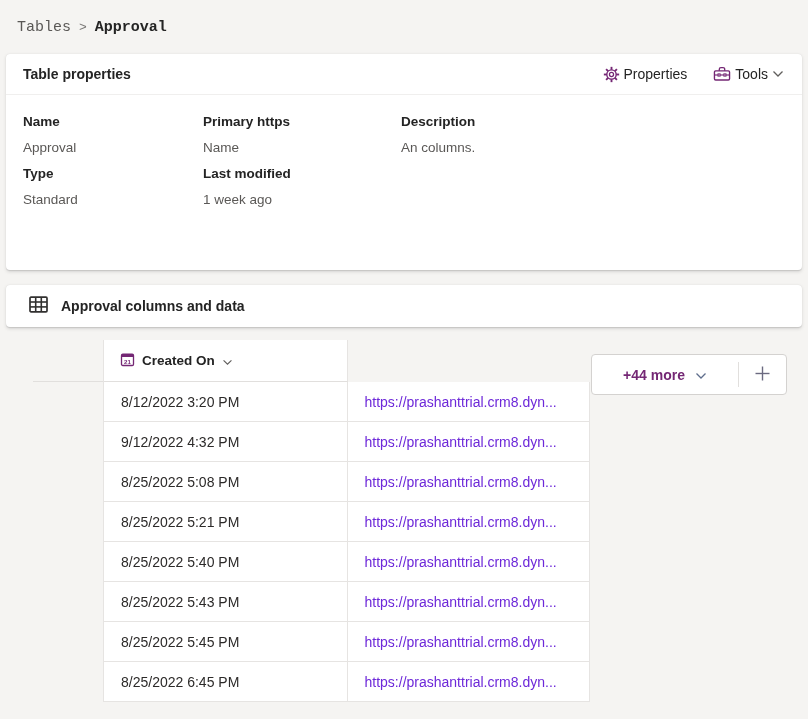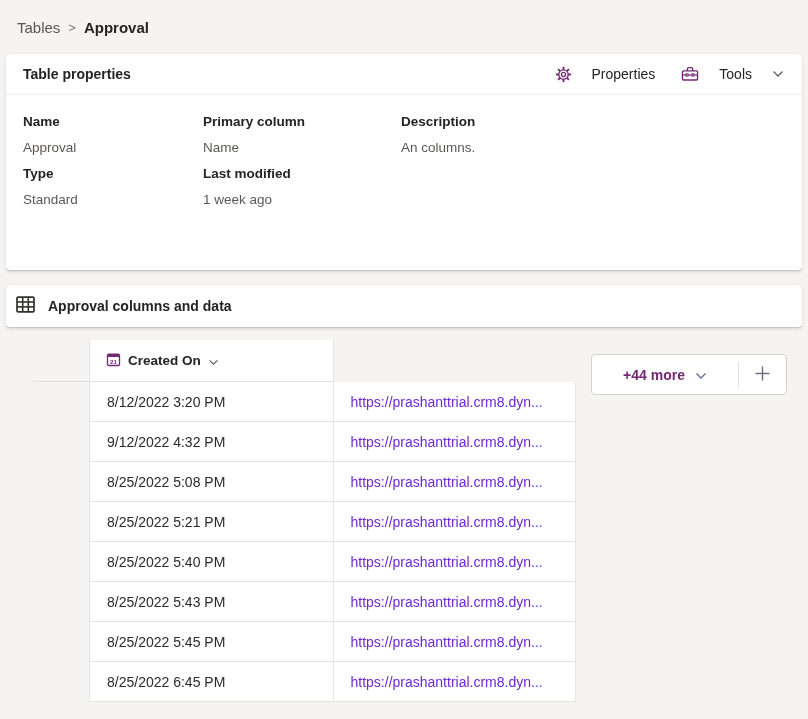--- a/index.html
+++ b/index.html
@@ -4,52 +4,52 @@
 <style>
   * { box-sizing: border-box; margin: 0; padding: 0; }
   html, body { width: 808px; height: 719px; overflow: hidden; }
   body {
     background: #f5f4f2;
     font-family: "Liberation Sans", sans-serif;
     font-size: 14px;
     color: #242424;
   }
   
-  .breadcrumb { padding: 19px 16px 0 17px; font-size: 15px; display: flex; align-items: center; gap: 8px; }
+  .breadcrumb { padding: 19px 16px 0 17px; font-size: 15px; display: flex; align-items: center; gap: 8px; font-family: Liberation Mono, monospace; }
   .bc-link { color: #5a5856; cursor: pointer; }
   .bc-sep { color: #7a7876; font-size: 13px; }
   .bc-current { font-weight: bold; color: #242424; }
 
   
   .card { background: #fff; margin: 0 6px; border-radius: 4px;
           box-shadow: 0 0.3px 0.9px rgba(0,0,0,.10), 0 1.6px 3.6px rgba(0,0,0,.12); }
   .card-props { margin-top: 18px; height: 216px; }
   .card-header { height: 41px; display: flex; align-items: center; padding: 0 18px 0 17px;
                  border-bottom: 1px solid #f0efee; }
   .card-title { font-weight: bold; font-size: 14px; }
   .card-actions { margin-left: auto; display: flex; align-items: center; gap: 26px; }
-  .action-btn { display: flex; align-items: center; gap: 20px; background: none; border: none;
+  .action-btn { display: flex; align-items: center; gap: 4px; background: none; border: none;
                 font-family: inherit; font-size: 14px; color: #242424; cursor: pointer; }
   .action-btn svg { display: block; }
 
   
   .props-grid { display: grid; grid-template-columns: 180px 198px auto; padding: 14px 16px 0 17px; }
   .pfield { line-height: 26px; }
   .plabel { font-weight: bold; font-size: 13.5px; color: #242424; }
   .pvalue { color: #5a5856; font-size: 13.5px; }
 
   
   .section-bar { margin-top: 15px; height: 42px; display: flex; align-items: center;
-                 gap: 13px; padding-left: 10px; cursor: pointer; }
+                 gap: 13px; padding-left: 23px; cursor: pointer; }
   .section-title { font-weight: bold; font-size: 14px; }
 
   
   .grid-wrap { position: relative; margin-top: 13px; height: 365px; }
   .gutter-line { position: absolute; left: 33px; top: 41px; width: 70px; height: 1px; background: #e1dfdd; }
-  .grid-table { position: absolute; left: 89px; top: 0; width: 487px; border-left: 1px solid #e6e4e2; }
+  .grid-table { position: absolute; left: 103px; top: 0; width: 487px; border-left: 1px solid #e6e4e2; }
   .hrow { display: flex; height: 42px; }
   .hcell { background: #fff; border-right: 1px solid #e6e4e2; border-bottom: 1px solid #e1dfdd;
            display: flex; align-items: center; gap: 7px; padding-left: 16px; cursor: pointer; }
   .hcell .hlabel { font-weight: bold; font-size: 13.5px; color: #242424; }
   .c1 { width: 244px; }
   .c2 { width: 243px; }
   .grow { display: flex; height: 40px; }
   .cell { background: #fff; border-right: 1px solid #e6e4e2; border-bottom: 1px solid #e6e4e2;
           display: flex; align-items: center; padding-left: 17px; font-size: 14px;
           white-space: nowrap; overflow: hidden; }
@@ -120,21 +120,21 @@
     <div>
       <div class="pfield">
         <div class="plabel">Name</div>
         <div class="pvalue">Approval</div>
         <div class="plabel">Type</div>
         <div class="pvalue">Standard</div>
       </div>
     </div>
     <div>
       <div class="pfield">
-        <div class="plabel">Primary column</div>
+        <div class="plabel">Primary https</div>
         <div class="pvalue">Name</div>
         <div class="plabel">Last modified</div>
         <div class="pvalue">1 week ago</div>
       </div>
     </div>
     <div>
       <div class="pfield">
         <div class="plabel">Description</div>
         <div class="pvalue">An columns.</div>
       </div>

